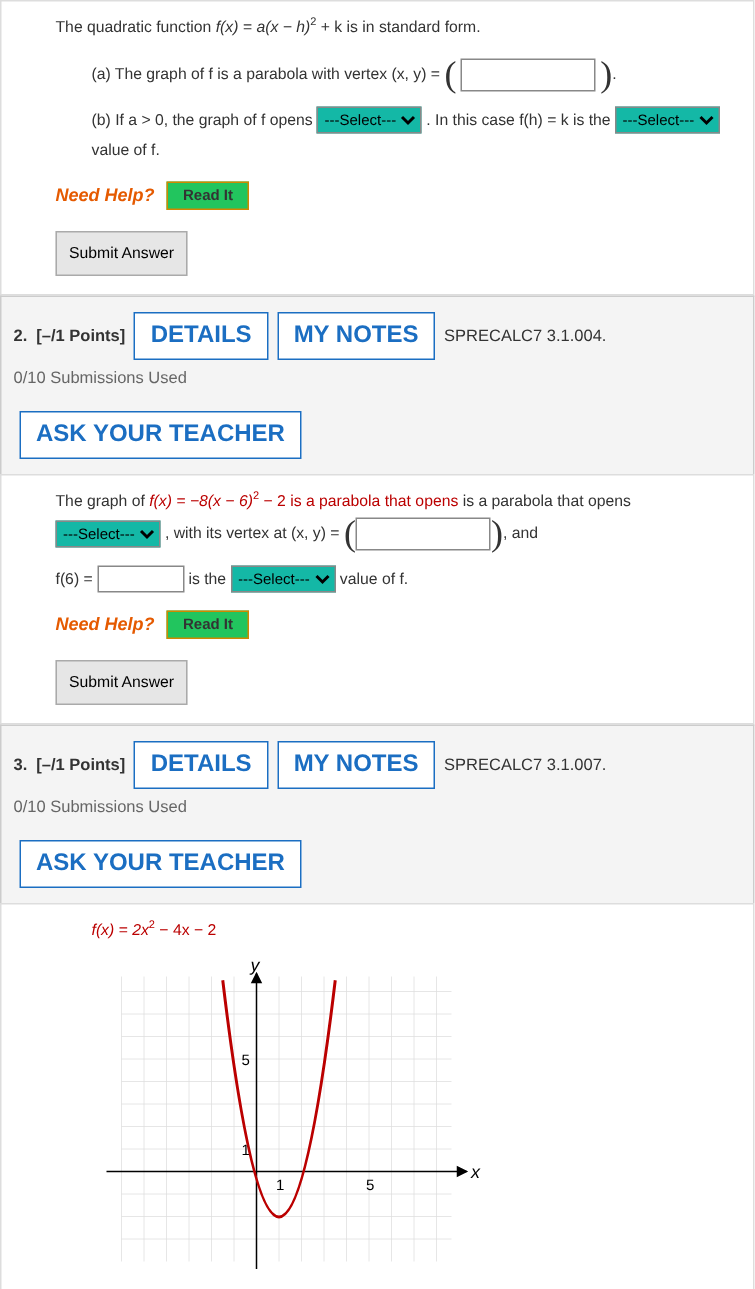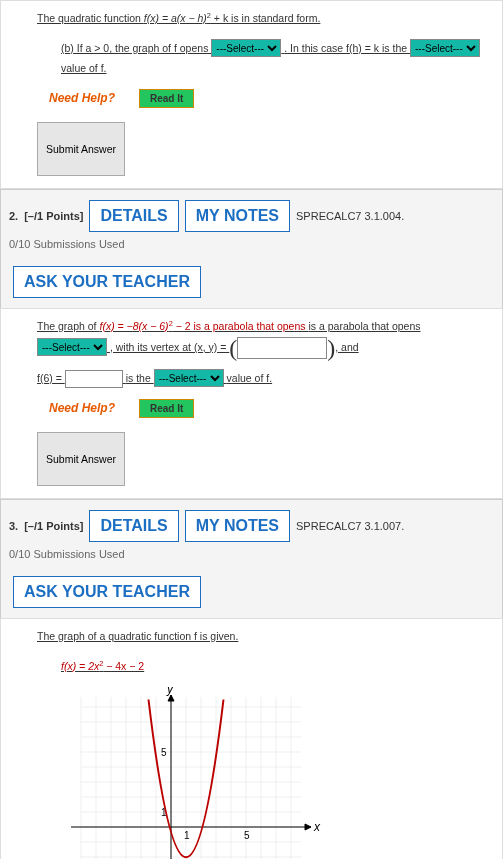--- a/index.html
+++ b/index.html
@@ -40,40 +40,40 @@
     font-weight: bold;
   }
   .header-text { color: #333; font-weight: normal; }
   .subs-used { color: #666; }
   .ask-row { background:#f4f4f4; padding:6px 12px 10px; border-left:1px solid #ccc; border-right:1px solid #ccc; }
   .need-help {
     color: #e55a00;
     font-weight: bold;
     font-style: italic;
     font-size: 12px;
-    margin: 8px 12px;
+    margin: 8px 0;
     display:flex;
     align-items:center;
-    gap:24px;
+    gap:8px;
   }
   .read-it {
     display: inline-block;
     background: #22c55e;
     border: 1px solid #d08800;
     padding: 3px 10px;
     color: #333;
     font-size: 10px;
     font-style: normal;
     font-weight: bold;
     cursor:pointer;
   }
   .submit-btn {
     background: #e6e6e6;
     border: 1px solid #aaa;
-    padding: 20px 8px;
+    padding: 8px 8px;
     font-size: 10.5px;
     cursor:pointer;
     margin-top:6px;
     text-align:center;
   }
   .math-input {
     border: 1px solid #888;
     height: 22px;
     width: 90px;
     display:inline-block;
@@ -81,35 +81,41 @@
     background:#fff;
   }
   .math-input.small { width:58px; height:18px; }
   .paren { font-size: 24px; vertical-align: middle; font-family: 'Times New Roman', serif; display:inline-block; line-height:22px;}
   select.inline-sel {
     font-size: 10px;
     height: 18px;
     border:1px solid #888;
     background:#14b8a6;
   }
-  .line { margin-bottom: 10px; line-height:1.9;text-decoration:underline; }
+  .line { margin-bottom: 10px; line-height:1.9; }
   .red { color: #b00; text-align: right; }
   .indent { margin-left: 24px; }
   sup { font-size: 0.7em; vertical-align: super; line-height:0; }
   .graph-box {
     margin: 10px 0 10px 24px;
   }
   svg.graph { display:block; }
 </style>
 </head>
 <body>
 
 <div class="problem-content">
   <div class="line">
     <span>The quadratic function  </span><i><span>f(x) = a(x − h)</span></i><sup>2</sup><span> + k  is in standard form.</span>
+  </div>
+  <div class="line indent">
+    <span>(a) The graph of f is a parabola with vertex  (x, y) = </span>
+    <span class="paren">(</span>
+    <span class="math-input"></span>
+    <span class="paren">)</span>.
   </div>
   <div class="line indent">
     <span>(b) If  a &gt; 0,  the graph of f opens </span>
     <select class="inline-sel"><option>---Select---</option></select>
     <span>.  In this case  f(h) = k  is the </span>
     <select class="inline-sel"><option>---Select---</option></select>
     <span> value of f.</span>
   </div>
   <div class="need-help">
     <span>Need Help?</span>
@@ -155,21 +161,20 @@
   <span class="points">[–/1 Points]</span>
   <span class="btn">DETAILS</span>
   <span class="btn">MY NOTES</span>
   <span class="header-text">SPRECALC7 3.1.007.</span>
   <span class="subs-used">0/10 Submissions Used</span>
 </div>
 <div class="ask-row">
   <span class="btn">ASK YOUR TEACHER</span>
 </div>
 <div class="problem-content">
-  <div class="line">The graph of a quadratic function f is given.</div>
   <div class="line indent">
     <span class="red"><i><span>f(x) = 2x</span></i><sup>2</sup><span> − 4x − 2</span></span>
   </div>
 
   <div class="graph-box">
     <svg class="graph" width="260" height="220">
 
       <g stroke="#ddd" stroke-width="0.5">
         <line x1="20" y1="10" x2="20" y2="200"></line>
           <line x1="35" y1="10" x2="35" y2="200"></line>

